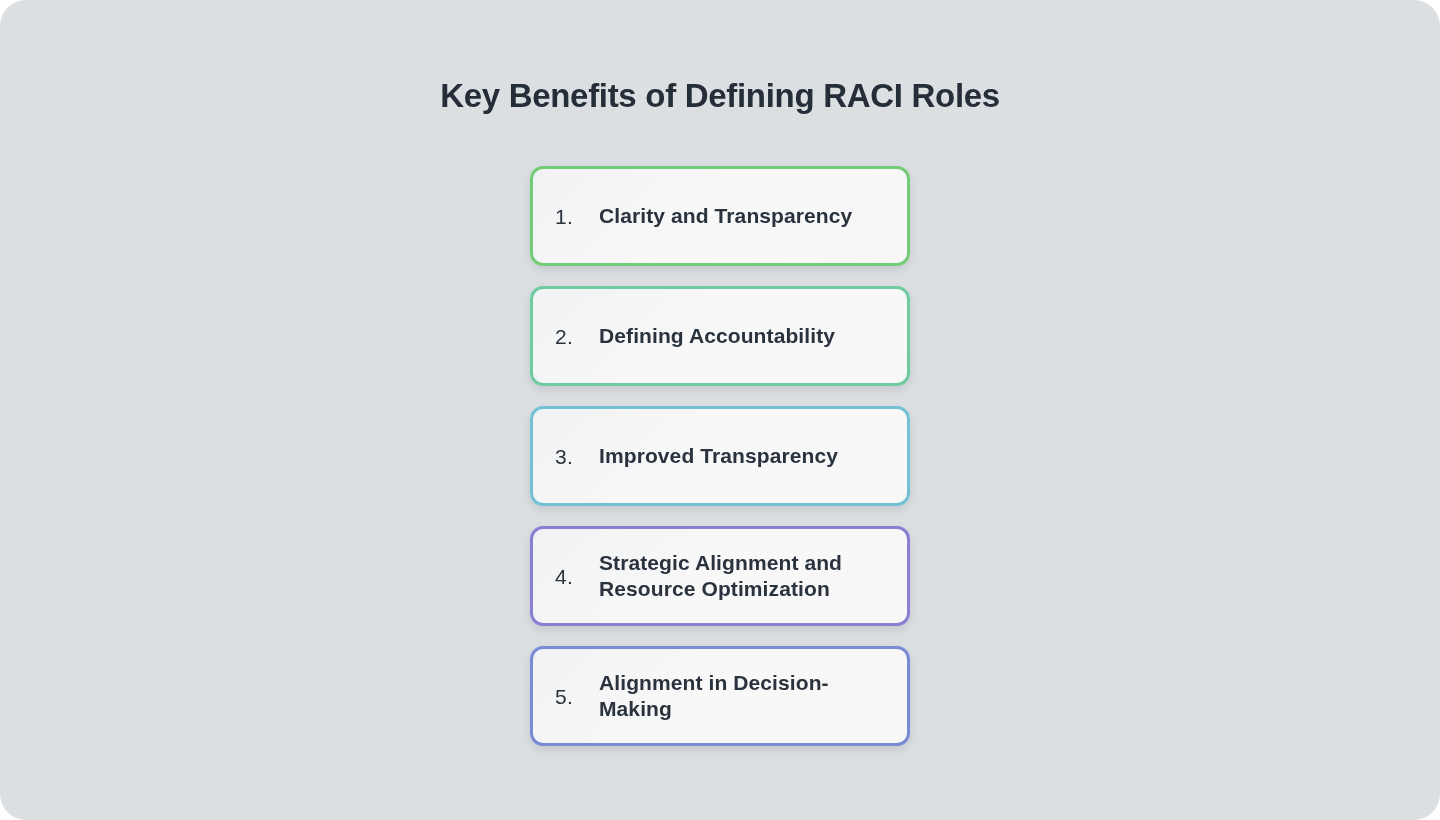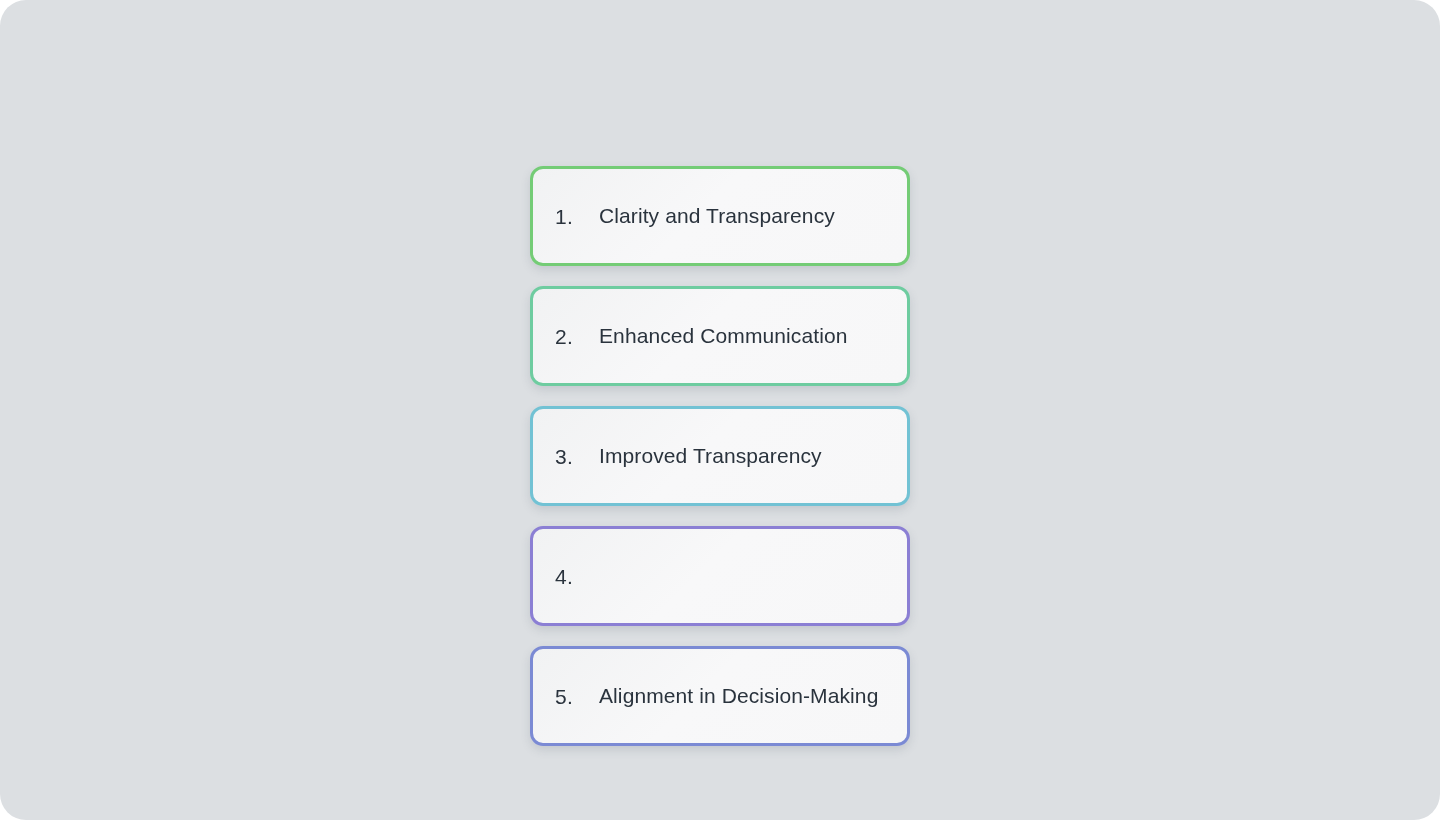--- a/index.html
+++ b/index.html
@@ -58,47 +58,50 @@
     color: #2a333d;
     line-height: 27px;
     letter-spacing: 0.2px;
   }
   .card-label {
     flex: 1 1 auto;
     font-size: 21px;
     color: #2a333d;
     line-height: 26px;
     letter-spacing: 0.1px;
+    font-weight: bold;
   }
 </style>
 </head>
 <body>
 
 <div class="page" style="background: rgb(220, 223, 226);">
 
+  <div class="title">Key Benefits of Defining RACI Roles</div>
 
   <div class="card-stack">
 
     <div class="card" style="border-color: rgb(116, 204, 118);">
       <span class="card-number">1.</span>
       <span class="card-label">Clarity and Transparency</span>
     </div>
 
     <div class="card" style="border-color: rgb(110, 204, 160);">
       <span class="card-number">2.</span>
-      <span class="card-label">Enhanced Communication</span>
+      <span class="card-label">Defining Accountability</span>
     </div>
 
     <div class="card" style="border-color: rgb(114, 194, 212);">
       <span class="card-number">3.</span>
       <span class="card-label">Improved Transparency</span>
     </div>
 
     <div class="card" style="border-color: rgb(139, 127, 212);">
       <span class="card-number">4.</span>
+      <span class="card-label">Strategic Alignment and Resource Optimization</span>
     </div>
 
     <div class="card" style="border-color: rgb(123, 138, 212);">
       <span class="card-number">5.</span>
       <span class="card-label">Alignment in Decision-Making</span>
     </div>
 
   </div>
 </div>
 

